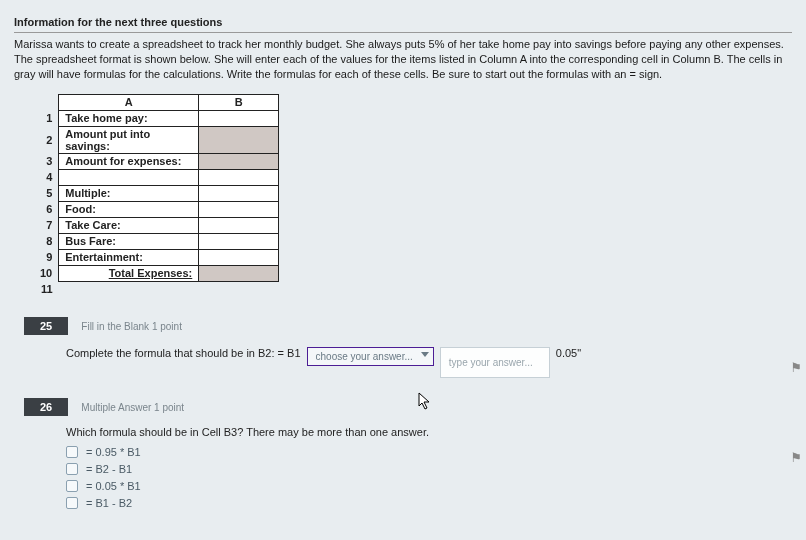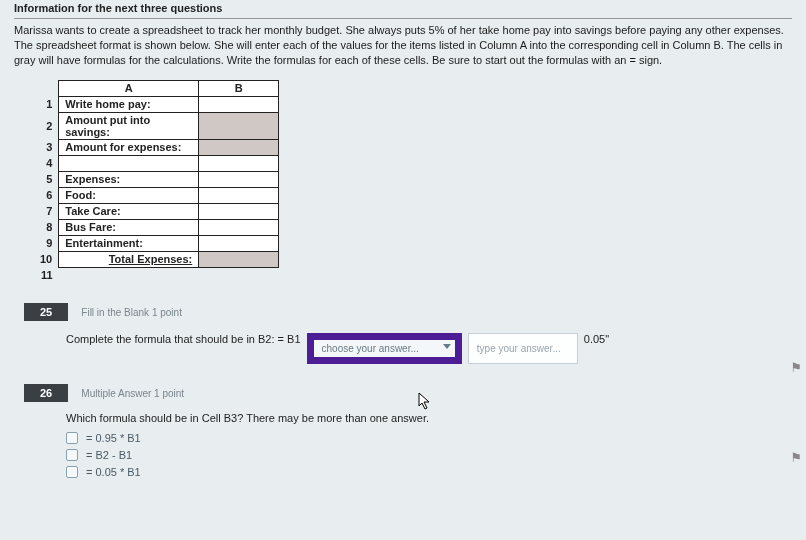--- a/index.html
+++ b/index.html
@@ -10,21 +10,21 @@
     font-family: Arial, sans-serif;
     font-size: 11px;
     color: #222;
     padding: 0 14px;
     overflow: hidden;
     position: relative;
   }
   .info-header {
     font-weight: bold;
     font-size: 11px;
-    padding: 2px 0 4px 0;
+    padding: 16px 0 4px 0;
     border-bottom: 1px solid #999;
     margin-bottom: 4px;
   }
   .context {
     font-size: 11px;
     line-height: 1.35;
     margin-bottom: 12px;
     color: #1a1a1a;
   }
   table.sheet {
@@ -63,23 +63,23 @@
     color: #fff;
     font-weight: bold;
     padding: 3px 16px;
     margin-right: 10px;
     font-size: 11px;
   }
   .qmeta { color: #7a858c; font-size: 10px; }
   .qtext { margin: 10px 0 8px 42px; font-size: 11px; }
   .inline-row { display: flex; align-items: flex-start; gap: 6px; margin-left: 42px; flex-wrap: wrap; }
   .dropdown {
-    border: 7px solid #4c1d95;
+    border: 1px solid #4c1d95;
     background: #f4f7f9;
-    padding: 3px 36px 3px 8px;
+    padding: 3px 20px 3px 8px;
     font-size: 10px;
     color: #6a7a85;
     position: relative;
     min-width: 120px;
   }
   .dropdown .chev {
     position: absolute; right: 4px; top: 4px;
     border-left: 4px solid transparent;
     border-right: 4px solid transparent;
     border-top: 5px solid #6a7a85;
@@ -123,41 +123,41 @@
 
 <table class="sheet">
   <tbody>
       <tr>
     <td class="rownum"></td>
     <th>A</th>
     <th class="colB">B</th>
   </tr>
   <tr>
         <td class="rownum">1</td>
-        <td class="lbl">Write home pay:</td>
+        <td class="lbl">Take home pay:</td>
         <td></td>
       </tr>
   <tr>
         <td class="rownum">2</td>
         <td class="lbl">Amount put into savings:</td>
         <td class="gray"></td>
       </tr>
   <tr>
         <td class="rownum">3</td>
         <td class="lbl">Amount for expenses:</td>
         <td class="gray"></td>
       </tr>
   <tr>
         <td class="rownum">4</td>
         <td></td>
         <td></td>
       </tr>
   <tr>
         <td class="rownum">5</td>
-        <td class="lbl">Expenses:</td>
+        <td class="lbl">Multiple:</td>
         <td></td>
       </tr>
   <tr>
         <td class="rownum">6</td>
         <td class="lbl">Food:</td>
         <td></td>
       </tr>
   <tr>
         <td class="rownum">7</td>
         <td class="lbl">Take Care:</td>
@@ -214,20 +214,24 @@
         <span>= 0.95 * B1</span>
       </div>
     <div class="opt">
         <span class="chk"></span>
         <span>= B2 - B1</span>
       </div>
     <div class="opt">
         <span class="chk"></span>
         <span>= 0.05 * B1</span>
       </div>
+    <div class="opt">
+        <span class="chk"></span>
+        <span>= B1 - B2</span>
+      </div>
   </div>
 </div>
 
 <div class="cursor" style="left:418px; top:392px">
   <svg viewBox="0 0 14 18">
       <path d="M1 1 L1 14 L4 11 L7 17 L9 16 L6 10 L11 10 Z" fill="#fff" stroke="#000" stroke-width="1"></path>
     </svg>
 </div>
 
 </body></html>

